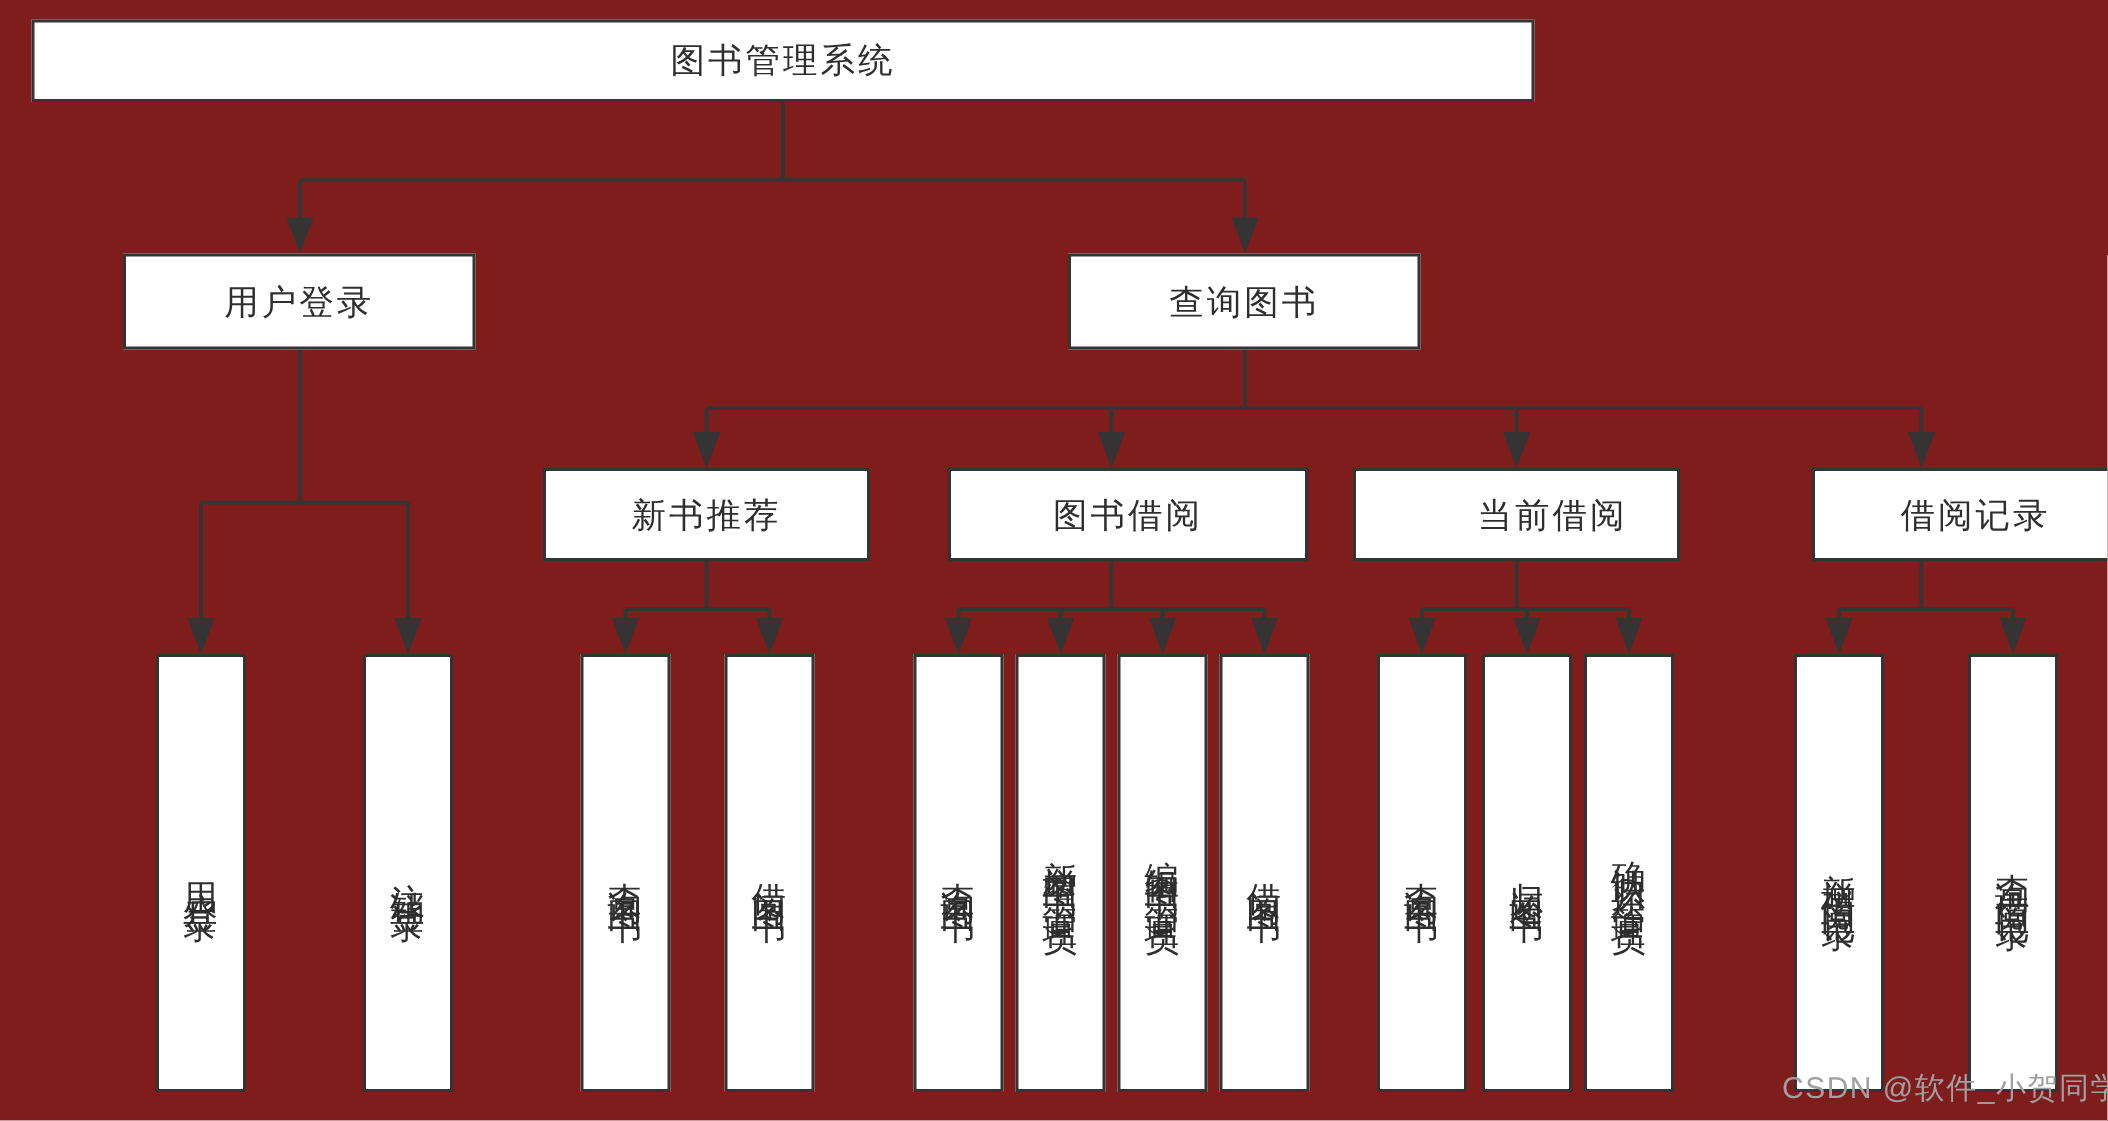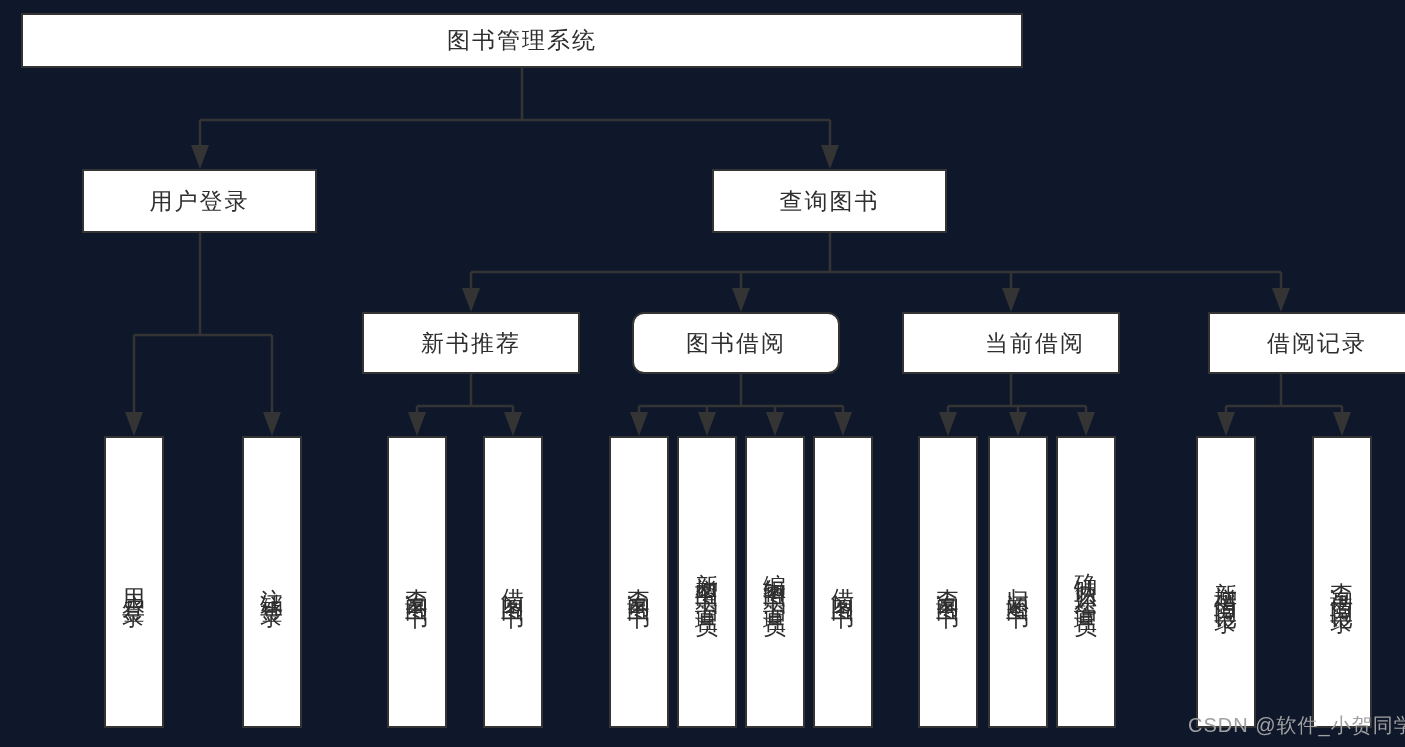--- a/index.html
+++ b/index.html
@@ -4,21 +4,21 @@
 <style>
   html, body {
     margin: 0;
     padding: 0;
     background: #ffffff;
   }
   .canvas {
     position: relative;
     width: 1405px;
     height: 747px;
-    background: #0f172a;
+    background: #7f1d1d;
     overflow: hidden;
     font-family: "Liberation Sans", "DejaVu Sans", sans-serif;
   }
   .connectors {
     position: absolute;
     left: 0;
     top: 0;
     width: 1405px;
     height: 747px;
     z-index: 1;
@@ -102,21 +102,21 @@
   <div class="box h" style="left:82px; top:169px; width:235px; height:64px;">
     <span>用户登录</span>
   </div>
   <div class="box h" style="left:712px; top:169px; width:235px; height:64px;">
     <span>查询图书</span>
   </div>
 
   <div class="box h" style="left:362px; top:312px; width:218px; height:62px;">
     <span>新书推荐</span>
   </div>
-  <div class="box h" style="left:632px; top:312px; width:208px; height:62px;border-radius:12px;">
+  <div class="box h" style="left:632px; top:312px; width:240px; height:62px;">
     <span>图书借阅</span>
   </div>
   <div class="box h" style="left:902px; top:312px; width:218px; height:62px;padding-left:48px;">
     <span>当前借阅</span>
   </div>
   <div class="box h" style="left:1208px; top:312px; width:218px; height:62px;">
     <span>借阅记录</span>
   </div>
 
   <div class="box v" style="left:104px; top:436px; width:60px; height:292px;">

